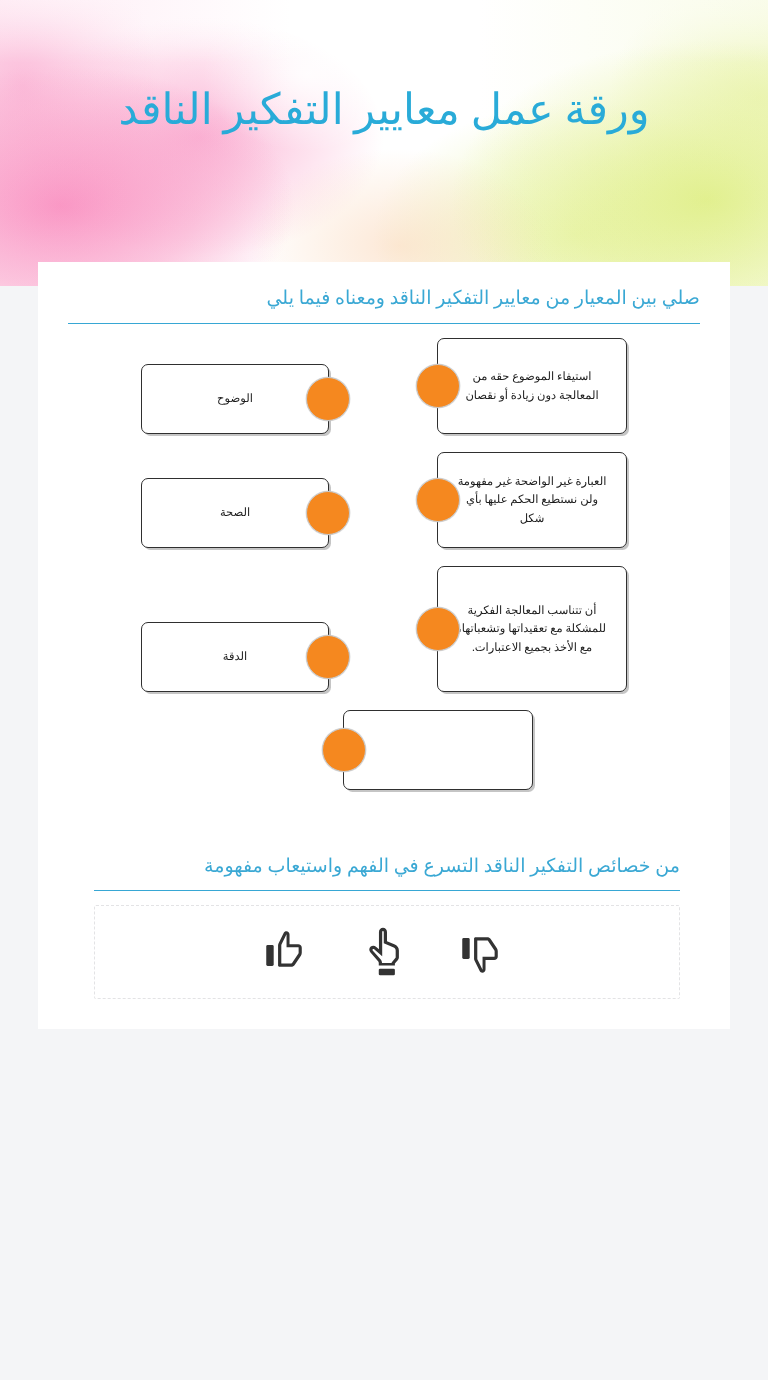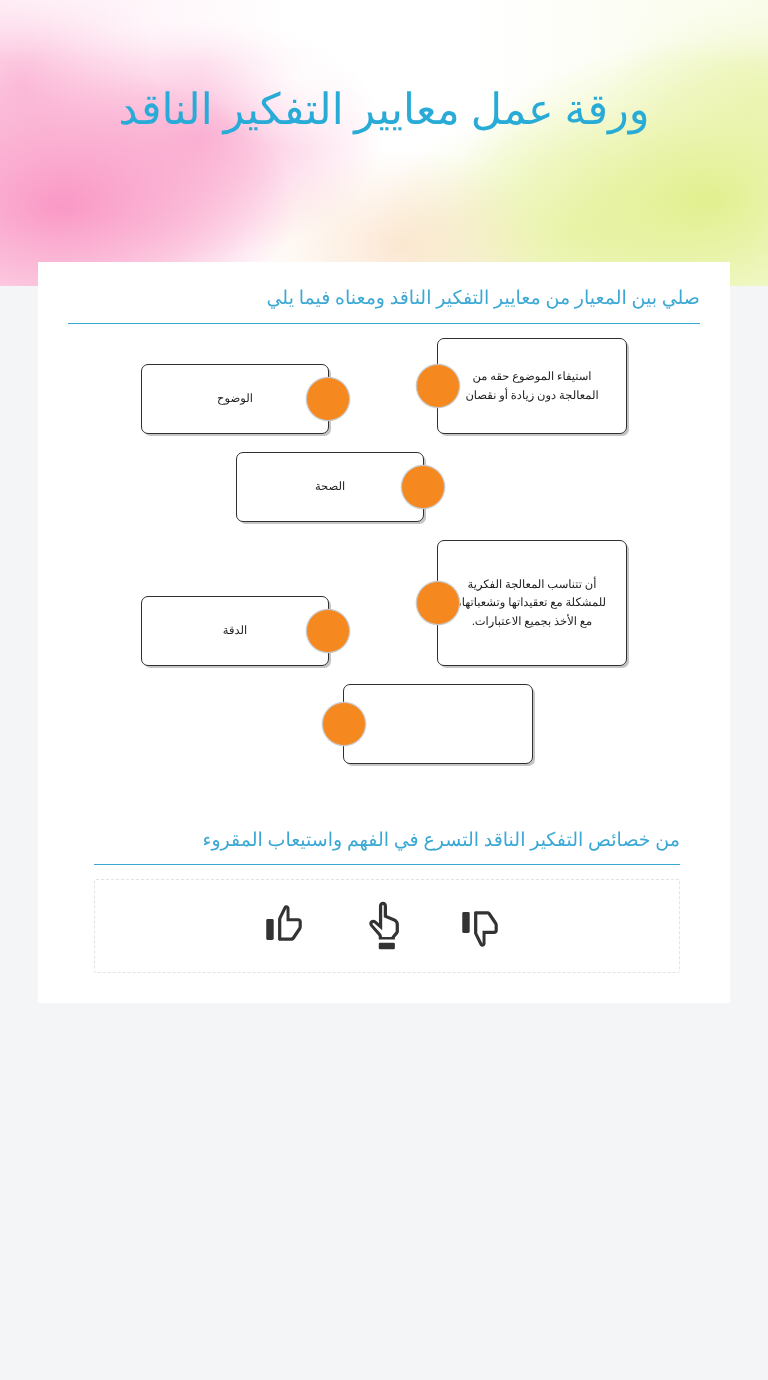--- a/index.html
+++ b/index.html
@@ -222,20 +222,24 @@
             <span>استيفاء الموضوع حقه من المعالجة دون زيادة أو نقصان</span>
           </div>
           <div class="spacer-col"></div>
           <div class="opt-box term" style="min-height:70px;">
             <span class="knob on-right"></span>
             <span>الوضوح</span>
           </div>
         </div>
 
         <div class="match-row" style="margin-top:18px;">
+          <div class="opt-box def" style="min-height:96px;">
+            <span class="knob on-left"></span>
+            <span>العبارة غير الواضحة غير مفهومة ولن نستطيع الحكم عليها بأي شكل</span>
+          </div>
           <div class="spacer-col"></div>
           <div class="opt-box term" style="min-height:70px;">
             <span class="knob on-right"></span>
             <span>الصحة</span>
           </div>
         </div>
 
         <div class="match-row" style="margin-top:18px;">
           <div class="opt-box def" style="min-height:126px;">
             <span class="knob on-left"></span>
@@ -252,21 +256,21 @@
           <div class="opt-box def" style="min-height:80px;">
             <span class="knob on-left"></span>
           </div>
           <div class="spacer-col"></div>
         </div>
 
       </div>
     </section>
 
     <section class="sec2">
-      <div class="section-head">من خصائص التفكير الناقد التسرع في الفهم واستيعاب المقروء</div>
+      <div class="section-head">من خصائص التفكير الناقد التسرع في الفهم واستيعاب مفهومة</div>
       <div class="section-rule"></div>
 
       <div class="icon-panel">
 
         <div class="icon-slot">
           <span>
             <svg width="56" height="56" viewBox="0 0 64 64" aria-hidden="true">
               <g fill="#333333">
                 <rect x="6" y="16" width="8.5" height="24" rx="1.6"></rect>
                 <path d="M20.5 15.2 L34.5 15.2 C36.2 15.2 37.6 15.9 38.5 17.2 L45.6 27.8 C46.3 28.9 46.6 30.0 46.6 31.2 L46.6 37.0 C46.6 39.3 44.8 41.0 42.5 41.0 L32.6 41.0 L32.6 52.0 C32.6 54.1 31.0 55.7 29.0 55.7 C27.6 55.7 26.5 55.0 25.9 53.8 L20.0 41.8 C19.7 41.1 19.5 40.4 19.5 39.6 L19.5 16.2 Z

